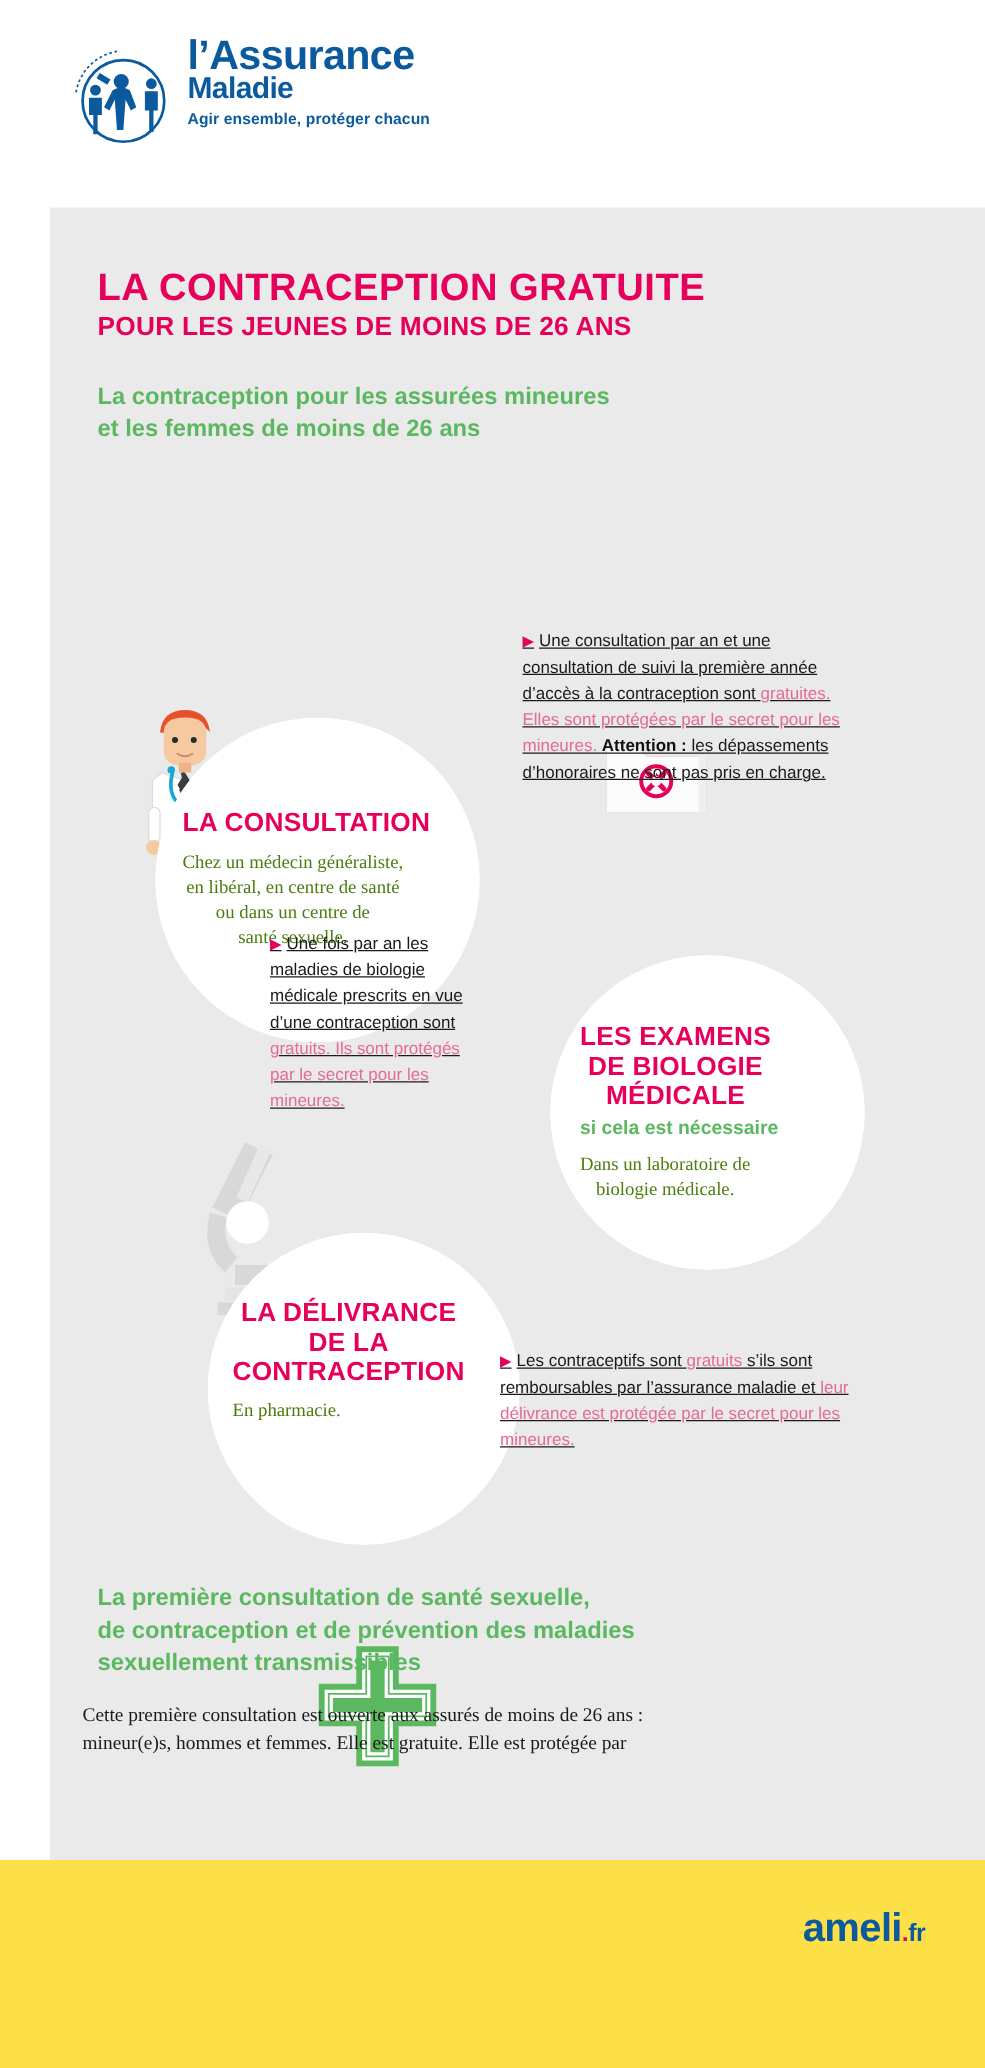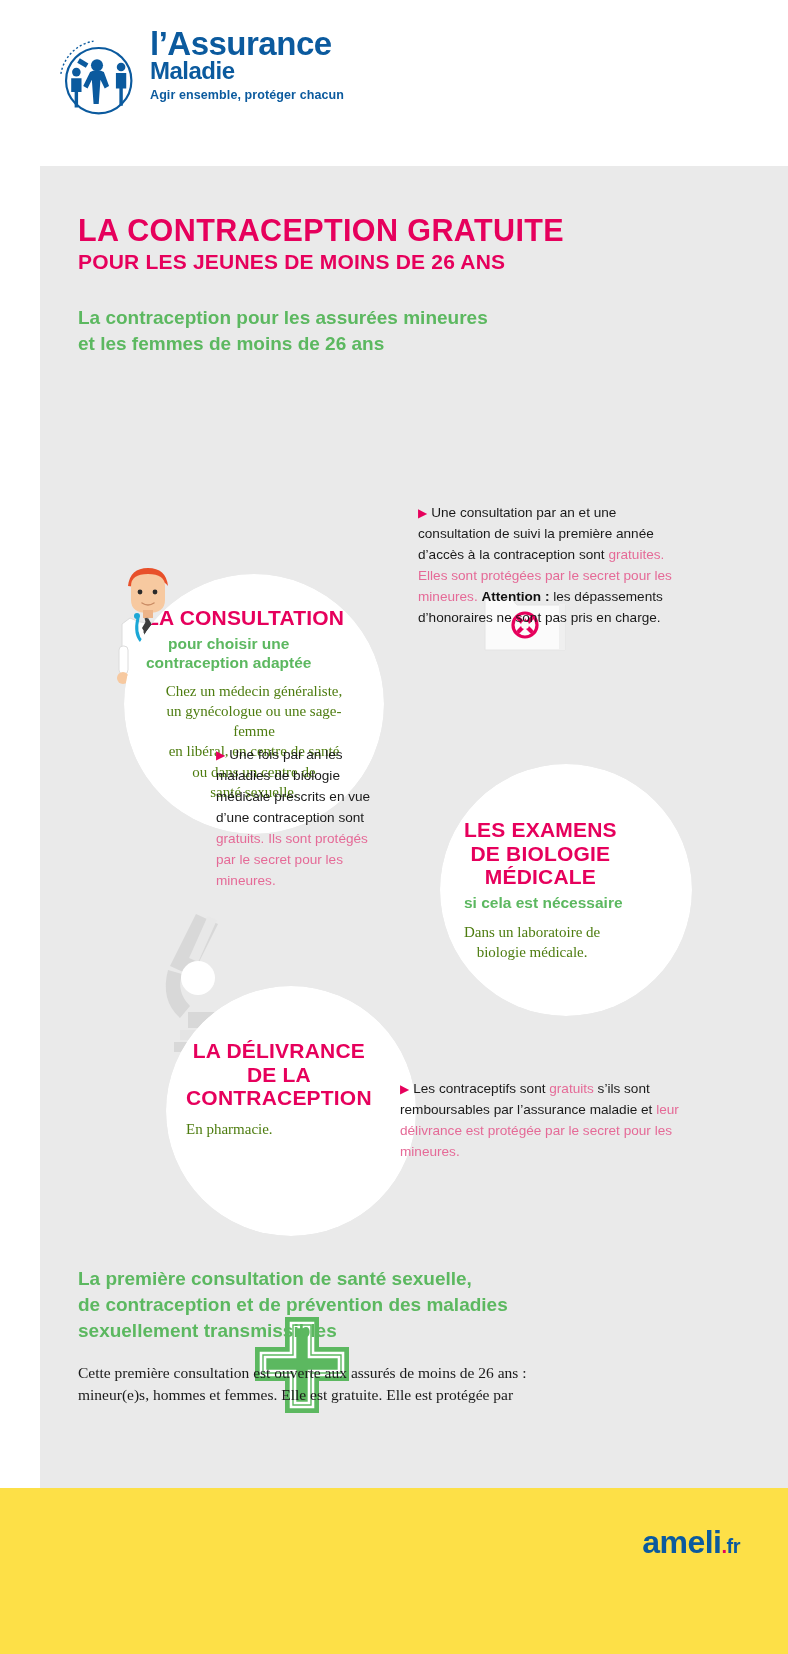--- a/index.html
+++ b/index.html
@@ -41,34 +41,34 @@
   }
   .circ-content{position:absolute;left:0;top:0;width:100%;height:100%;
     display:flex;flex-direction:column;align-items:flex-start;justify-content:center;text-align:center;}
 
   .c-title{font-size:21px;font-weight:bold;color:#e6005c;line-height:1.13;letter-spacing:0.2px;}
   .c-sub{font-size:15.5px;font-weight:bold;color:#5cb860;line-height:1.2;margin-top:5px;}
   .c-body{font-size:15px;color:#4d7c0f;line-height:1.34;margin-top:9px;
     font-family:"Liberation Serif", serif;}
 
   
-  .bullet{position:absolute;font-size:13.6px;line-height:1.55;color:#1a1a1a;}
+  .bullet{position:absolute;font-size:13.6px;line-height:1.55;color:#1a1a1a;text-decoration:underline;}
   .bullet .arrow{color:#e6005c;font-size:12px;margin-right:4px;}
   .pink{color:#e56a97;}
   .bold{font-weight:bold;color:#111;}
 
   
   .doctor{position:absolute;left:72px;top:392px;width:78px;height:190px;}
   .folder{position:absolute;left:443px;top:424px;width:84px;height:62px;}
   .micro{position:absolute;left:118px;top:742px;width:110px;height:155px;}
   .cross{position:absolute;left:207px;top:1147px;width:110px;height:104px;}
 
   
   .green-h{position:absolute;left:38px;top:1100px;width:620px;font-size:19px;font-weight:bold;color:#5cb860;line-height:1.38;}
-  .green-p{position:absolute;left:38px;top:1196px;width:620px;font-size:15.5px;color:#1a1a1a;line-height:1.42;
+  .green-p{position:absolute;left:26px;top:1196px;width:620px;font-size:15.5px;color:#1a1a1a;line-height:1.42;
     font-family:"Liberation Serif", serif;}
 
   
   .footer{position:absolute;left:0;top:1488px;width:788px;height:166px;background:#fde047;}
   .ameli{position:absolute;right:48px;top:36px;font-size:32px;font-weight:bold;color:#0b5a9e;letter-spacing:-0.5px;}
   .ameli .dot{color:#e6005c;}
   .ameli .fr{font-size:20px;color:#0b5a9e;}
 </style>
 </head>
 <body>
@@ -140,27 +140,22 @@
         <path d="M22 120 h15 v40 h-15 z" fill="#4a4f56"></path>
         <path d="M40 120 h15 v40 h-15 z" fill="#4a4f56"></path>
         <path d="M18 158 h21 v12 h-21 z" fill="#2e3238"></path>
         <path d="M38 158 h21 v12 h-21 z" fill="#2e3238"></path>
       </svg>
     </div>
 
     <div class="scallop" style="left:84px;top:408px;width:260px;height:260px;">
       <div class="circ-content" style="padding:0 22px;box-sizing:border-box;">
         <div class="c-title">LA CONSULTATION</div>
-        <div class="c-sub">
-          <div>pour choisir une</div>
-          <div>contraception adaptée</div>
-        </div>
         <div class="c-body">
           <div>Chez un médecin généraliste,</div>
-          <div>un gynécologue ou une sage-femme</div>
           <div>en libéral, en centre de santé</div>
           <div>ou dans un centre de</div>
           <div>santé sexuelle.</div>
         </div>
       </div>
     </div>
 
     <div class="folder">
       <svg viewBox="0 0 84 62" width="84" height="62" aria-hidden="true">
         <path d="M2 8 h26 l6 7 h48 v45 h-80 z" fill="#fbfbfb" stroke="#e4e4e4" stroke-width="1"></path>

